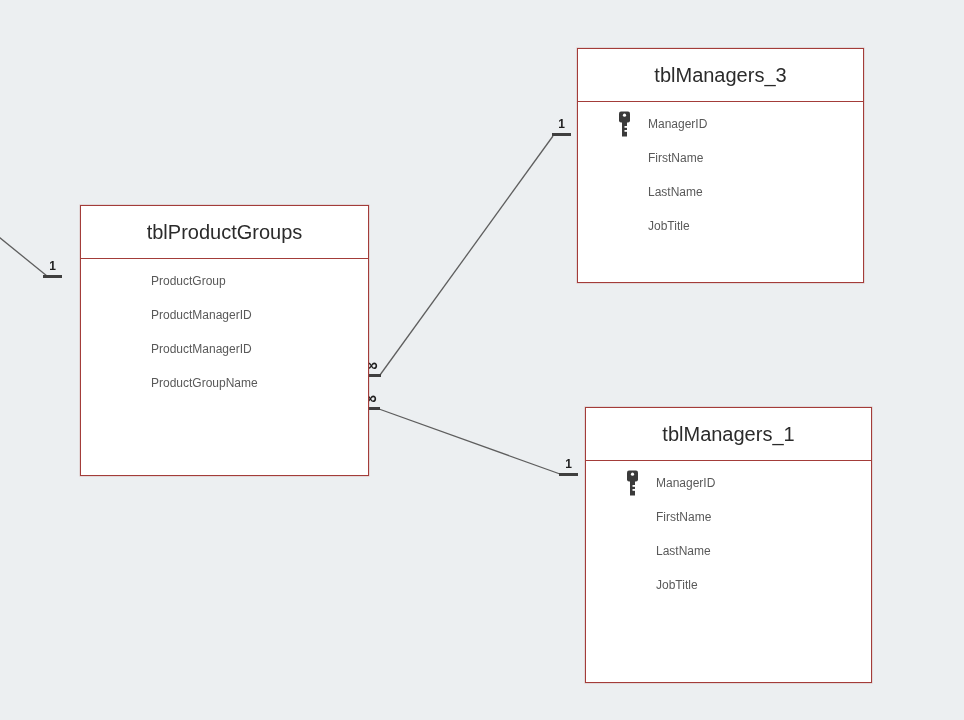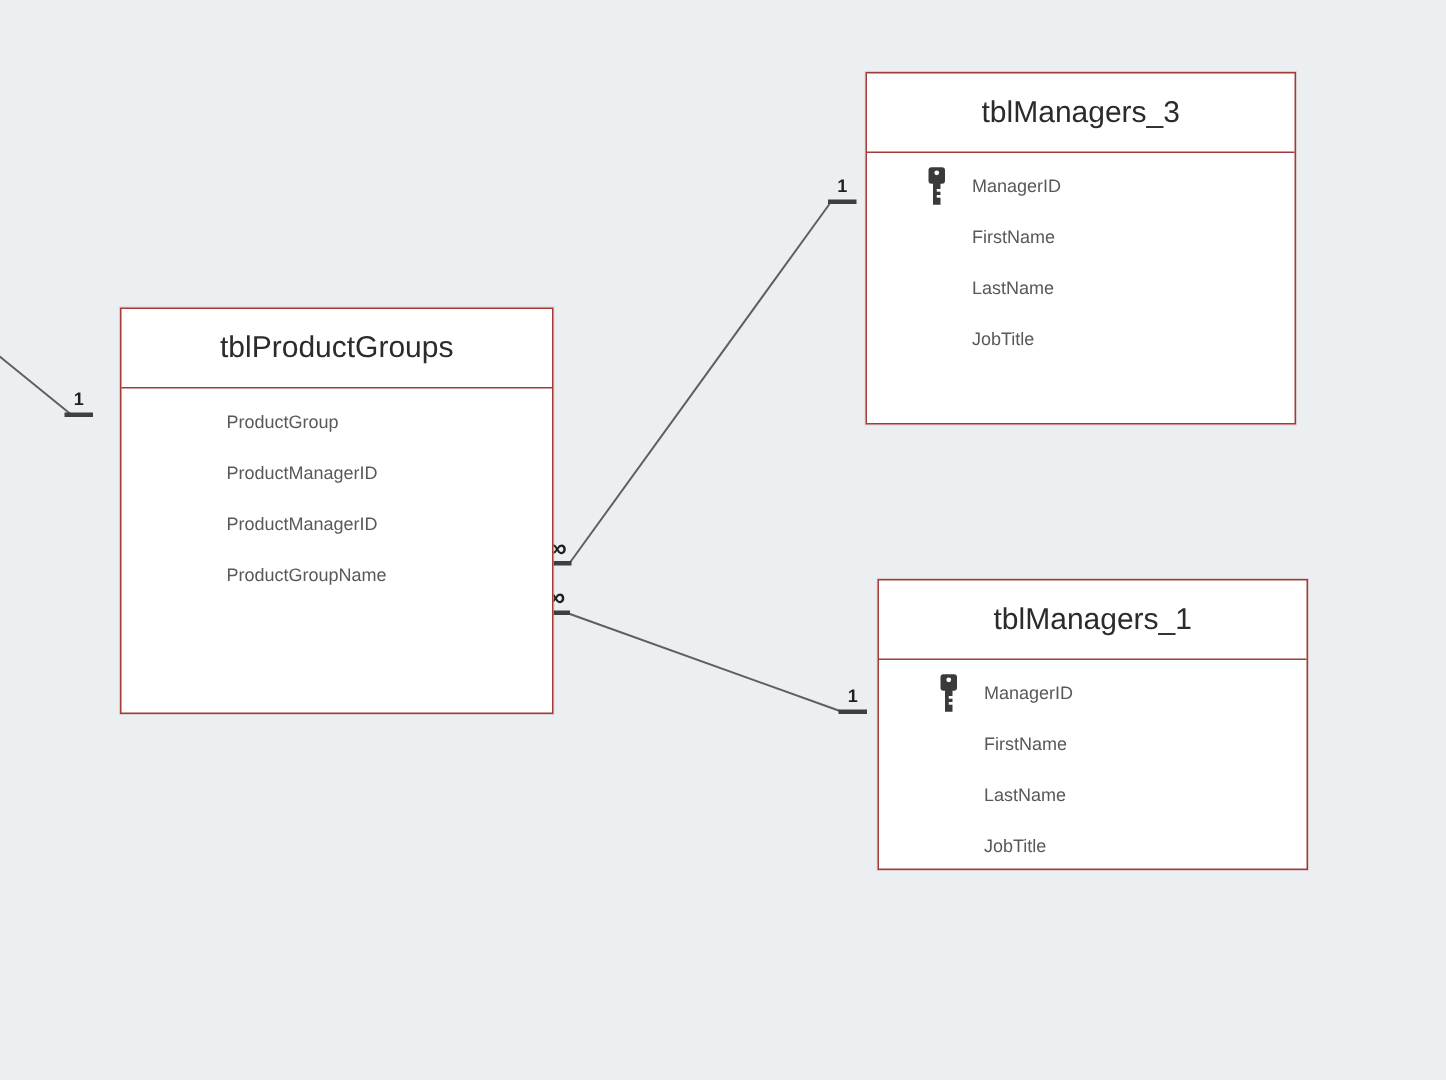--- a/index.html
+++ b/index.html
@@ -134,21 +134,21 @@
         <span class="key-slot"></span>
         <span class="field-name">LastName</span>
       </div>
       <div class="field-row">
         <span class="key-slot"></span>
         <span class="field-name">JobTitle</span>
       </div>
     </div>
   </div>
 
-  <div class="table-box" style="left:585px; top:386px; width:287px; height:194px;">
+  <div class="table-box" style="left:585px; top:407px; width:287px; height:276px;">
     <div class="table-title">tblManagers_1</div>
     <div class="table-divider"></div>
     <div class="field-list">
       <div class="field-row">
         <span class="key-slot">
           <svg width="13" height="26" viewBox="0 0 13 26">
             <rect x="1" y="0.5" width="11" height="11" rx="2" fill="#3A3A3A"></rect>
             <circle cx="6.5" cy="4.2" r="1.6" fill="#FFFFFF"></circle>
             <rect x="4" y="11" width="5" height="14.5" fill="#3A3A3A"></rect>
             <rect x="6.5" y="15" width="3" height="1.8" fill="#FFFFFF"></rect>

